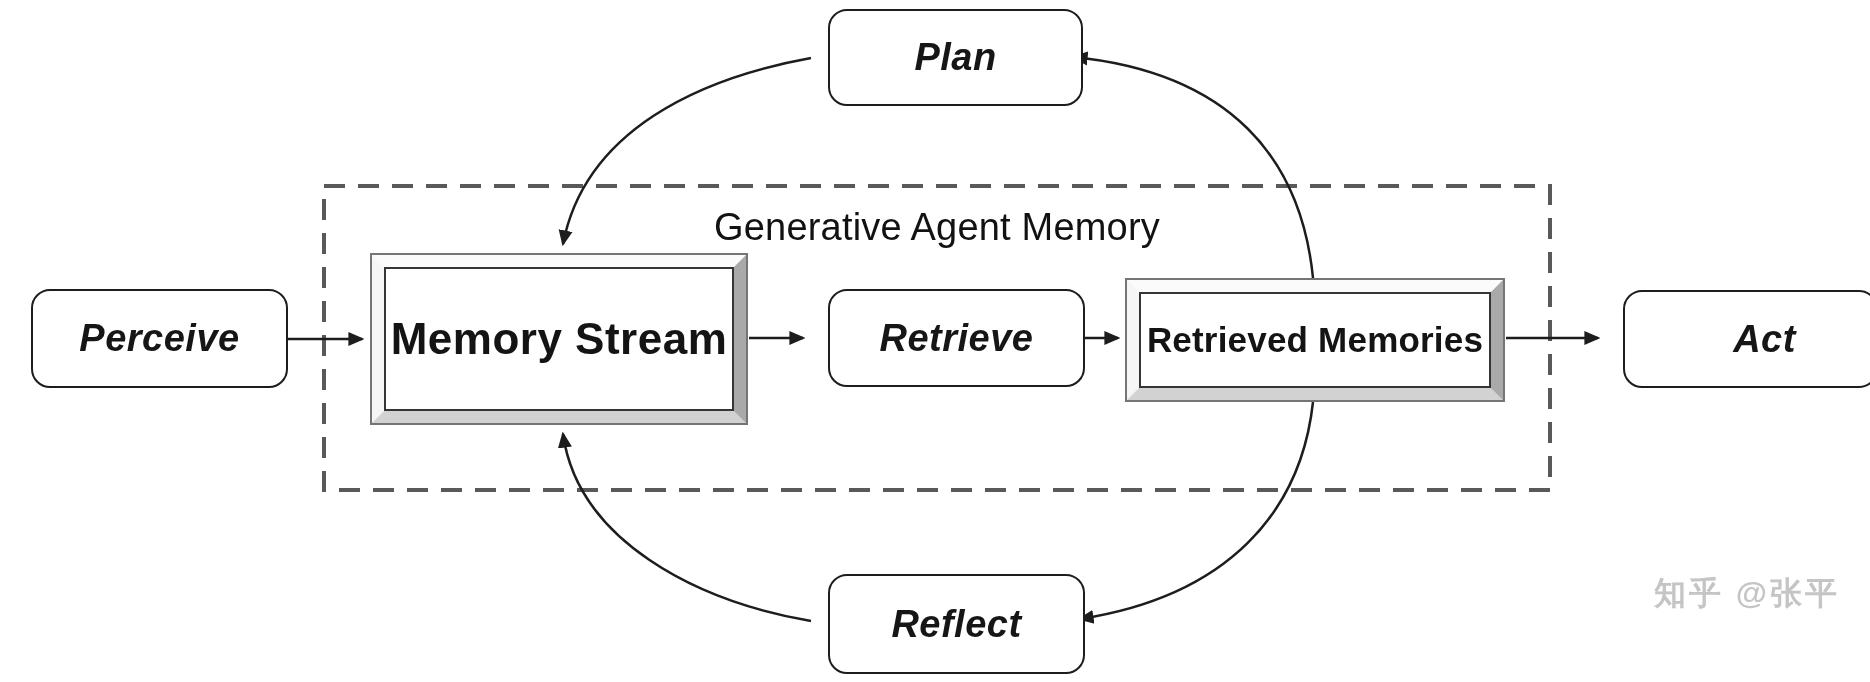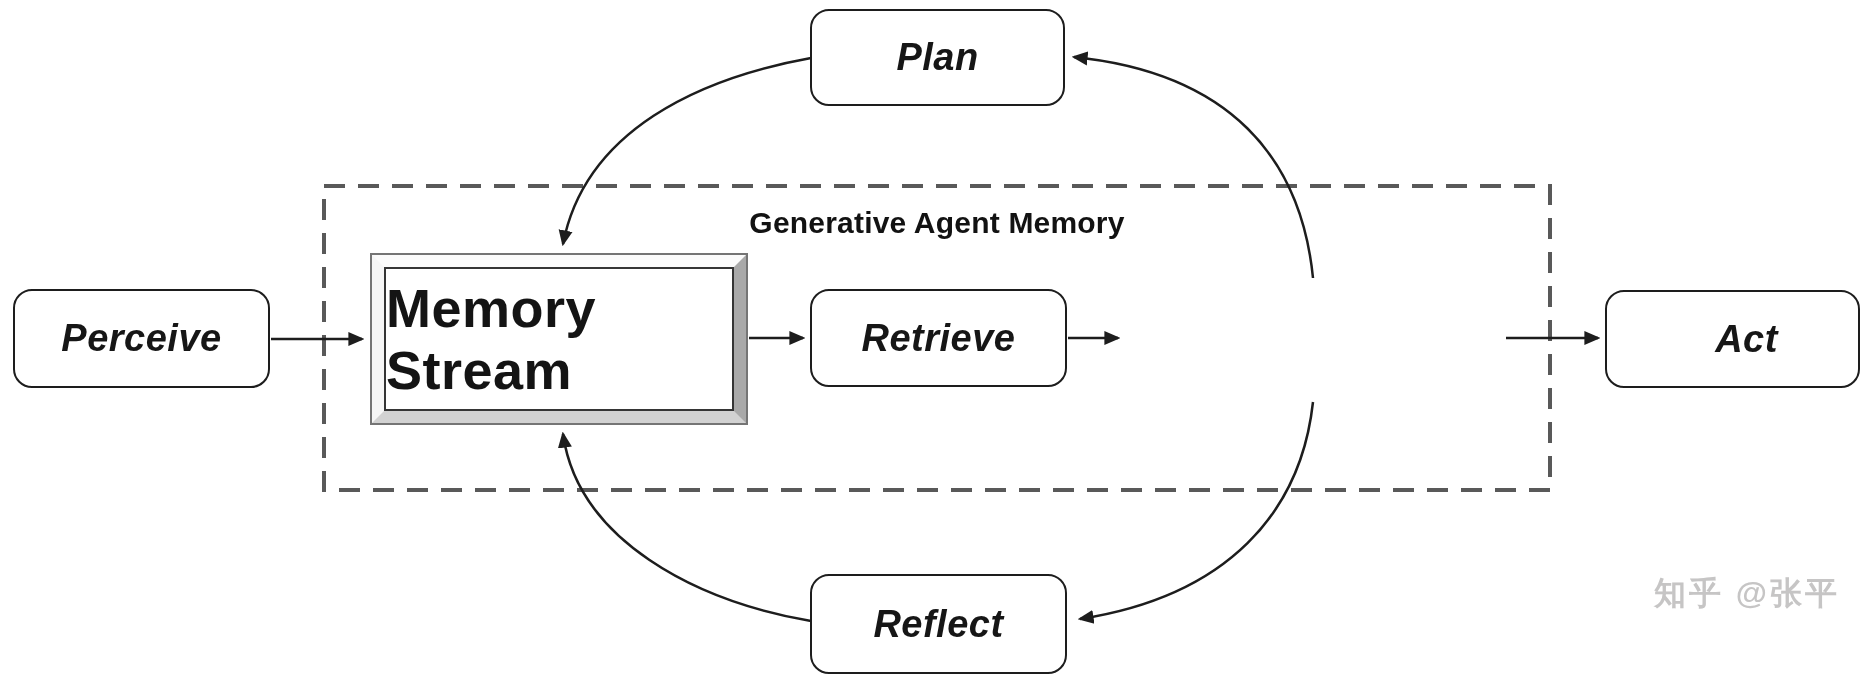--- a/index.html
+++ b/index.html
@@ -32,20 +32,21 @@
     color: #161616;
   }
   .rounded {
     background: #ffffff;
     border: 2.5px solid #1d1d1d;
     border-radius: 19px;
     font-style: italic;
     font-weight: 700;
     font-size: 38px;
     letter-spacing: 0.5px;
+    margin-left: 18px;
   }
   .bevel {
     background: #ffffff;
     border: 2px solid #757575;
     padding: 0;
     z-index: 2;
     position: absolute;
     box-sizing: border-box;
   }
   .bevel-frame {
@@ -61,30 +62,30 @@
     height: 100%;
     box-sizing: border-box;
     border: 2.5px solid #353535;
     background: #ffffff;
     display: flex;
     align-items: center;
     justify-content: center;
     font-weight: 700;
     color: #141414;
   }
-  .ms-label   { font-size: 54px; letter-spacing: 0.5px; }
+  .ms-label   { font-size: 44px; letter-spacing: 0.5px; }
   .rm-label   { font-size: 35px; letter-spacing: 0.2px; }
   .boundary-title {
     position: absolute;
     left: 637px;
     top: 206px;
     width: 600px;
     text-align: center;
-    font-size: 30px;
-    font-weight: 700;
+    font-size: 38px;
+    font-weight: 400;
     color: #121212;
     z-index: 2;
     letter-spacing: 0.2px;
   }
   .watermark {
     position: absolute;
     right: 30px;
     top: 572px;
     font-size: 32px;
     font-weight: 700;
@@ -139,16 +140,21 @@
   <div class="node rounded" style="left:1605px; top:290px; width:255px; height:98px;padding-left:28px;">
     <span>Act</span>
   </div>
 
   <div class="bevel" style="left:370px; top:253px; width:378px; height:172px;">
     <div class="bevel-frame">
       <div class="bevel-inner ms-label">Memory Stream</div>
     </div>
   </div>
 
+  <div class="bevel" style="left:1125px; top:278px; width:380px; height:124px;">
+    <div class="bevel-frame">
+      <div class="bevel-inner rm-label">Retrieved Memories</div>
+    </div>
+  </div>
 
   <div class="watermark">知乎 @张平</div>
 
 </div>
 
 </body></html>

